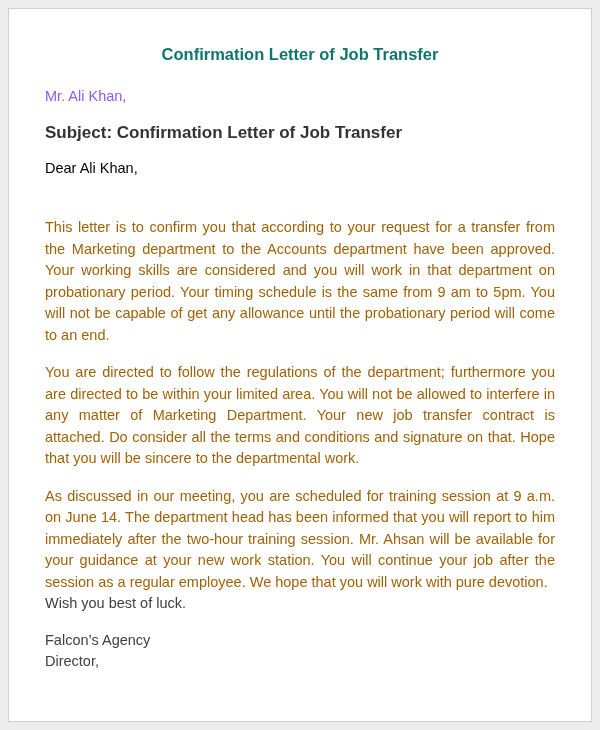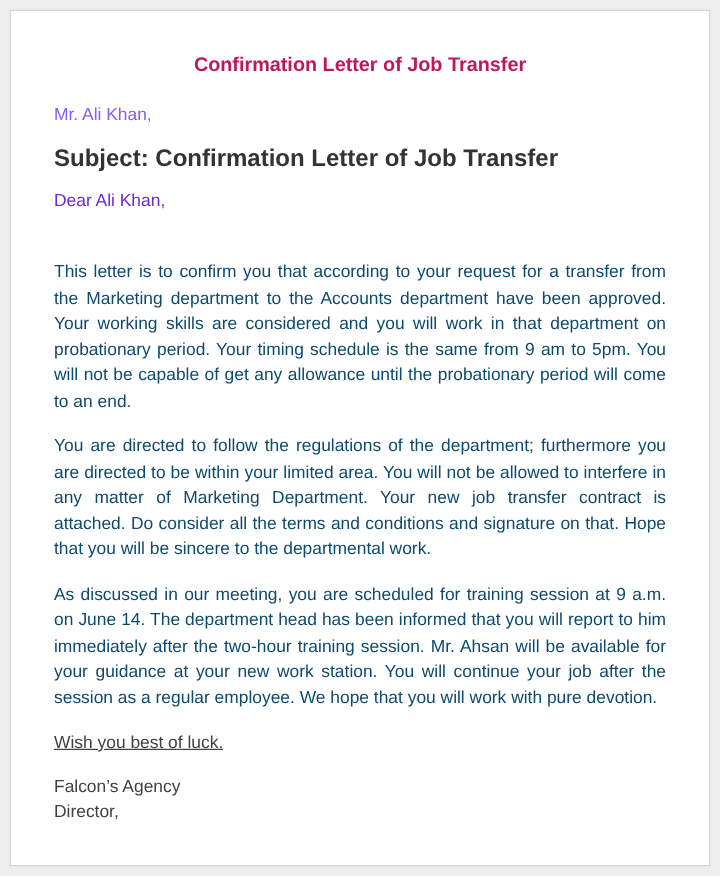--- a/index.html
+++ b/index.html
@@ -24,64 +24,62 @@
     background: #ffffff;
     border: 1px solid #cfcfcf;
     padding: 22px 36px 20px 36px;
     overflow: hidden;
   }
 
   .letter-title {
     text-align: center;
     font-size: 16.5px;
     font-weight: bold;
-    color: #be185d;
+    color: #0f766e;
     margin-top: 14px;
     margin-bottom: 22px;
   }
 
   .addr-line {
     font-size: 14.5px;
     color: #8b5cf6;
     line-height: 21px;
   }
 
   .subject-line {
-    font-size: 20px;
+    font-size: 17px;
     font-weight: bold;
     color: #333333;
     margin-top: 15px;
     line-height: 21px;
   }
 
   .salutation {
     font-size: 14.5px;
-    color: #6d28d9;
+    color: #000000;
     margin-top: 15px;
     line-height: 21px;
   }
 
   .body-paragraph {
     font-size: 14.5px;
-    color: #0c4a6e;
+    color: #a16207;
     line-height: 21.5px;
     text-align: justify;
     margin-top: 16px;
   }
 
   .body-paragraph.first {
     margin-top: 38px;
   }
 
   .closing {
     font-size: 14.5px;
     color: #3f3f3f;
-    margin-top: 16px;
     line-height: 21px;
-    text-decoration: underline;
   }
 
   .signature-block {
     margin-top: 16px;
   }
 
   .signature-line {
     font-size: 14.5px;
     color: #3f3f3f;
     line-height: 21px;

